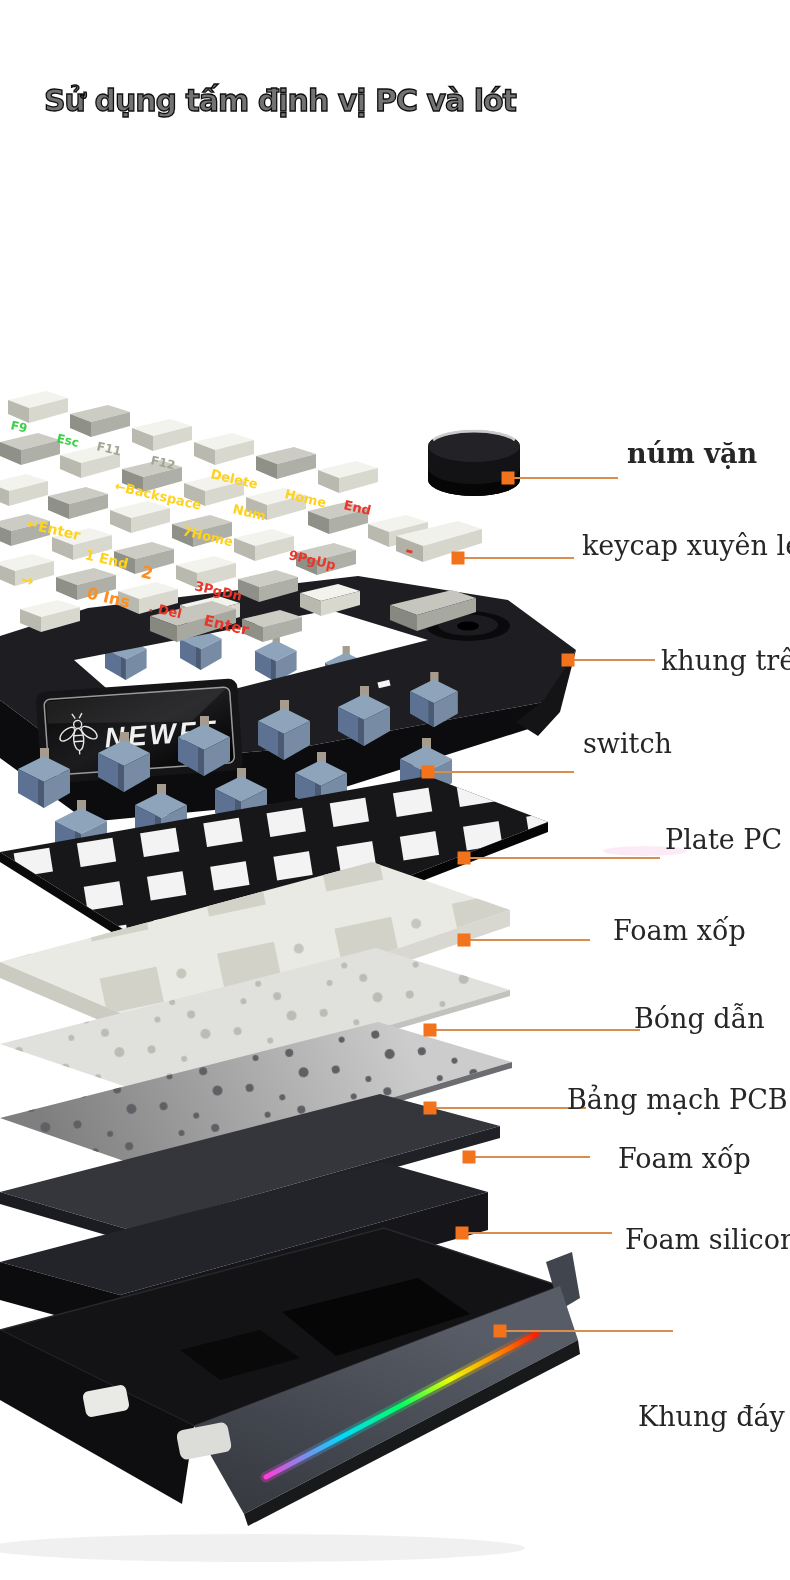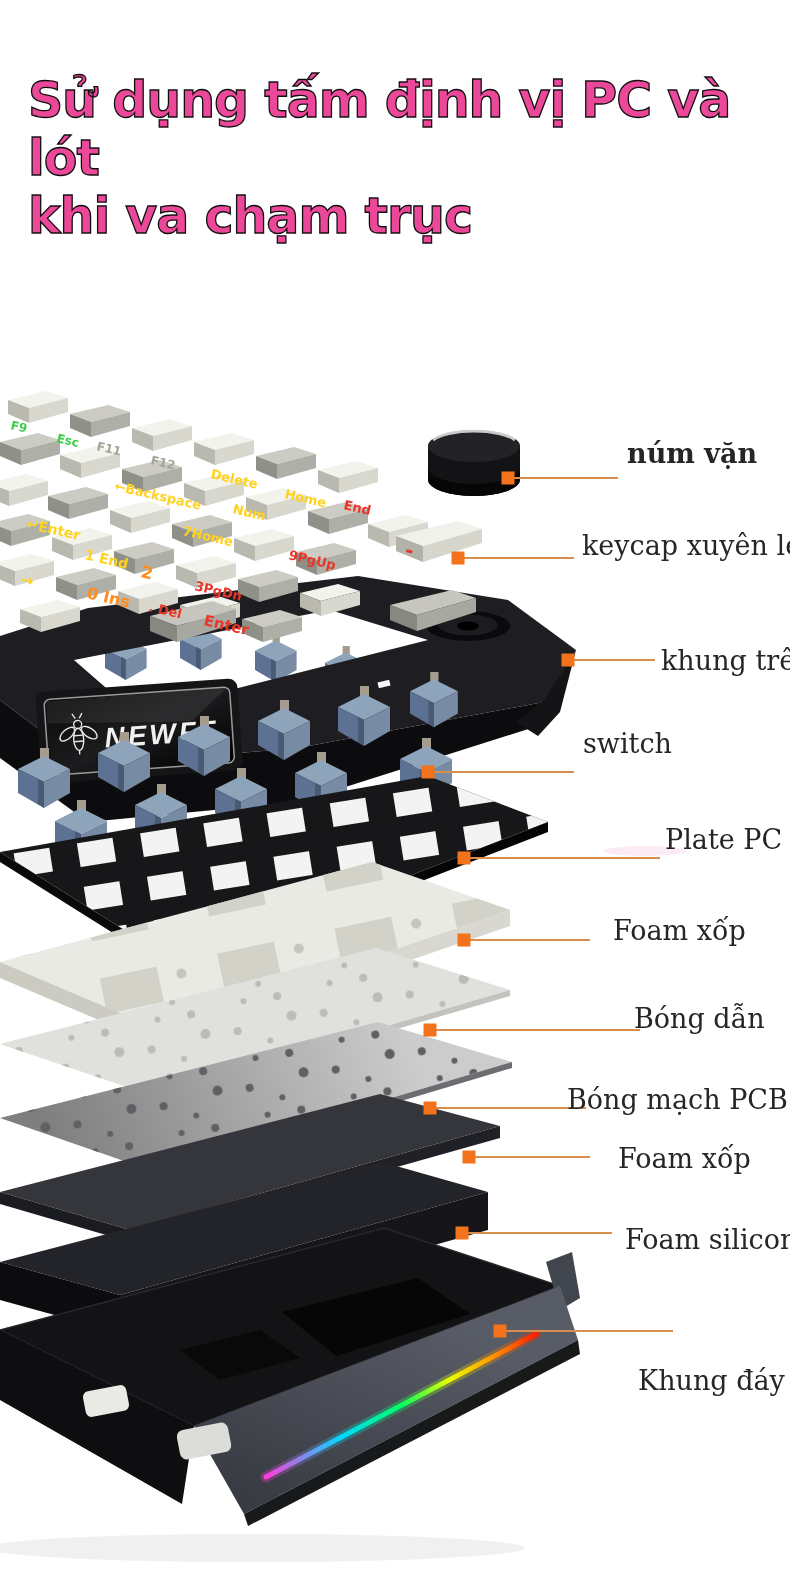--- a/index.html
+++ b/index.html
@@ -1,21 +1,21 @@
 <!DOCTYPE html>
 <html><head>
 <meta charset="utf-8">
 <style>
   html,body{margin:0;padding:0;}
   body{width:790px;height:1580px;position:relative;background:#ffffff;overflow:hidden;
        font-family:"Liberation Sans",sans-serif;}
   #stage{position:absolute;left:0;top:0;width:790px;height:1580px;}
-  .title{position:absolute;left:28px;top:72px;width:730px;color:#ec4899;
+  .title{position:absolute;left:44px;top:72px;width:730px;color:#737373;
          font-family:"DejaVu Sans","Liberation Sans",sans-serif;font-weight:bold;
-         font-size:49px;line-height:58px;letter-spacing:-1px;-webkit-text-stroke:1.3px #0e0e0e;}
+         font-size:30px;line-height:58px;letter-spacing:-1px;-webkit-text-stroke:1.3px #0e0e0e;}
   .callout{position:absolute;font-family:"DejaVu Serif","Liberation Serif",serif;
            font-size:27px;color:#262626;white-space:nowrap;}
   svg text.legend{font-family:"DejaVu Sans","Liberation Sans",sans-serif;font-weight:bold;}
   svg .cl{stroke:#d98e4f;stroke-width:2;}
   svg .cm{fill:#f2731b;}
   svg .ind{font-family:"Liberation Sans",sans-serif;font-size:6.5px;fill:#d8d8d8;}
 </style>
 </head>
 <body>
 
@@ -295,28 +295,27 @@
       <line class="cl" x1="468" y1="1233" x2="612" y2="1233"></line>
         <rect class="cm" x="455.5" y="1226.5" width="13" height="13"></rect>
       <line class="cl" x1="506" y1="1331" x2="673" y2="1331"></line>
         <rect class="cm" x="493.5" y="1324.5" width="13" height="13"></rect>
     </g>
   </svg>
 
   
   <div class="title">
     <div>Sử dụng tấm định vị PC và lót</div>
-    <div>khi va chạm trục</div>
   </div>
 
   
   <div class="callout" style="left:627px;top:438px;font-weight:bold;">núm vặn</div>
   <div class="callout" style="left:582px;top:530px;">keycap xuyên led</div>
   <div class="callout" style="left:661px;top:645px;">khung trên</div>
   <div class="callout" style="left:583px;top:728px;">switch</div>
   <div class="callout" style="left:665px;top:824px;">Plate PC</div>
   <div class="callout" style="left:613px;top:915px;">Foam xốp</div>
   <div class="callout" style="left:634px;top:1003px;">Bóng dẫn</div>
-  <div class="callout" style="left:567px;top:1084px;">Bóng mạch PCB</div>
+  <div class="callout" style="left:567px;top:1084px;">Bảng mạch PCB</div>
   <div class="callout" style="left:618px;top:1143px;">Foam xốp</div>
   <div class="callout" style="left:625px;top:1224px;">Foam silicon</div>
-  <div class="callout" style="left:638px;top:1365px;">Khung đáy</div>
+  <div class="callout" style="left:638px;top:1401px;">Khung đáy</div>
 </div>
 
 </body></html>

